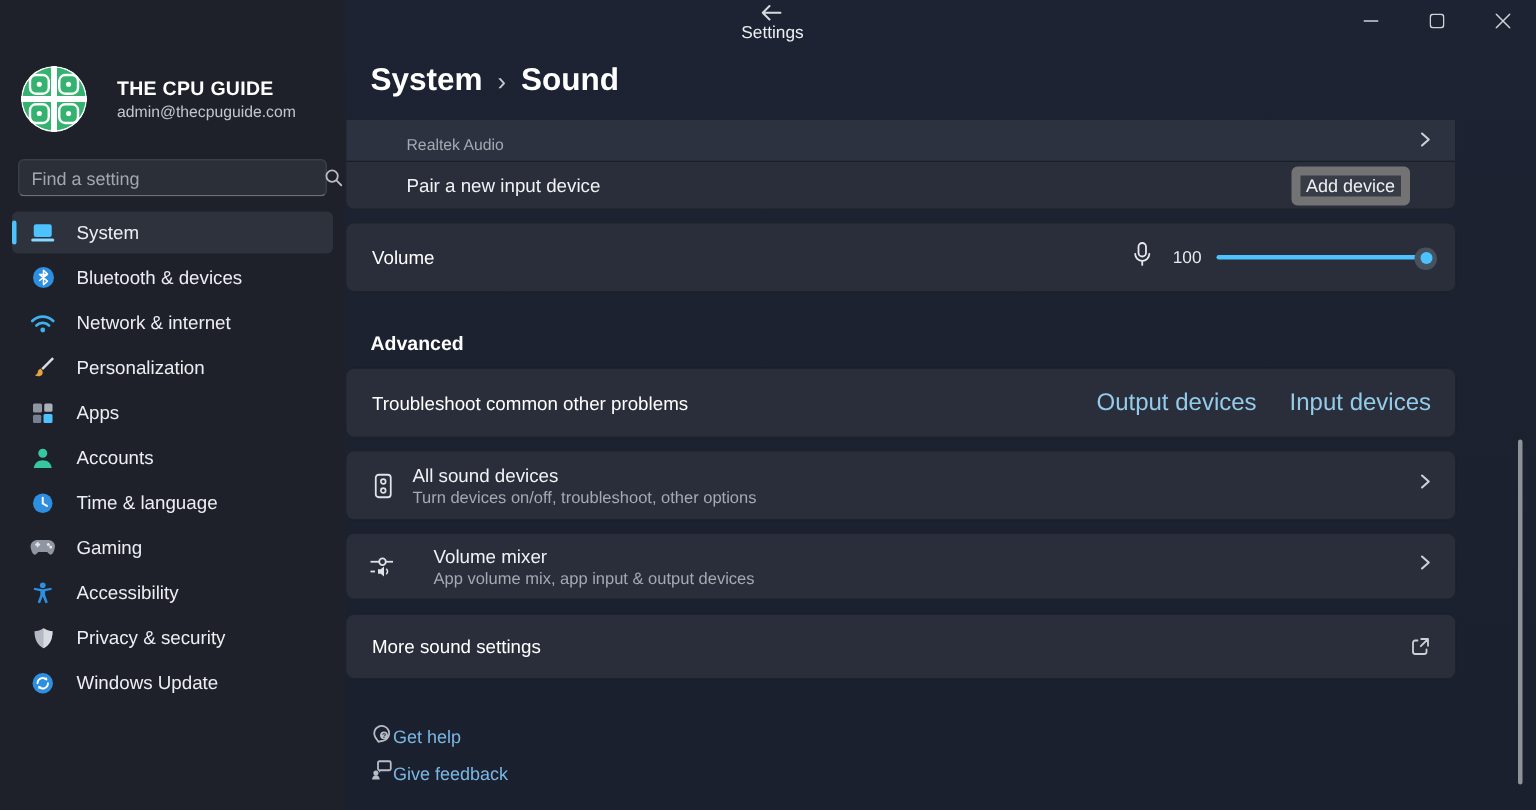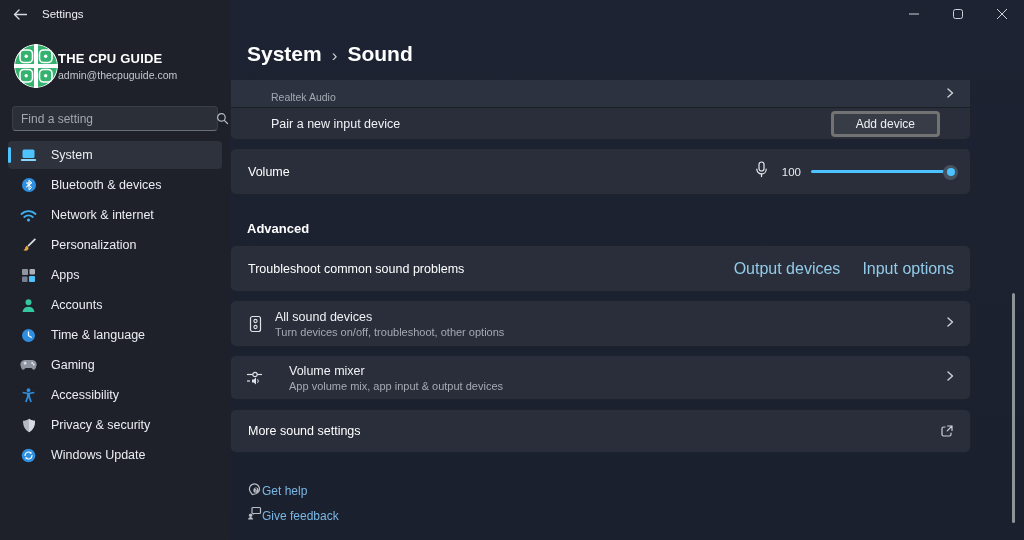--- a/index.html
+++ b/index.html
@@ -2,32 +2,32 @@
 <html><head>
 <meta charset="utf-8">
 <style>
   * { margin:0; padding:0; box-sizing:border-box; }
   html,body { width:1024px; height:540px; overflow:hidden; background:#14161c;
     font-family:"Liberation Sans", sans-serif; -webkit-font-smoothing:antialiased; }
   .app { position:relative; width:1024px; height:540px; background:#1e212a; color:#fff; }
 
   
   .titlebar { position:absolute; top:0; left:0; right:0; height:28px; z-index:5;
-    display:flex; align-items:center; }
+    display:flex; align-items:center;flex-direction:column; }
   .back-btn { width:32px; height:26px; margin-left:4px; display:flex; align-items:center;
     justify-content:center; color:#d6d9de; font-size:14px; border-radius:4px; }
   .tb-title { font-size:11.5px; color:#eceef1; margin-left:6px; }
   .win-controls { position:absolute; right:0; top:0; height:28px; display:flex; }
   .win-btn { width:44px; height:28px; display:flex; align-items:center; justify-content:center;
     color:#cfd2d8; font-size:11px; }
   .win-btn svg { display:block; }
 
   
   .sidebar { position:absolute; top:28px; left:0; width:230px; bottom:0; background:#1e212a; }
-  .profile { display:flex; align-items:center; gap:0; padding:16px 14px 10px 14px; }
+  .profile { display:flex; align-items:center; gap:20px; padding:16px 14px 10px 14px; }
   .avatar { width:44px; height:44px; border-radius:50%; overflow:hidden; flex:0 0 auto; }
   .profile-name { font-size:13px; font-weight:bold; letter-spacing:.2px; }
   .profile-email { font-size:10.5px; color:#c3c7cd; margin-top:3px; }
   .searchbox { position:relative; margin:8px 12px 6px 12px; height:25px; background:#2b2f38;
     border:1px solid #3a3e48; border-bottom:1px solid #6b6f78; border-radius:4px;
     display:flex; align-items:center;gap:32px; }
   .searchbox input { flex:1; background:transparent; border:none; outline:none; color:#e8eaee;
     font-size:12px; padding:0 8px; font-family:"Liberation Sans", sans-serif; }
   .searchbox input::placeholder { color:#a2a7b0; }
   .search-glyph { margin-right:8px; display:flex; }
@@ -51,22 +51,22 @@
     position:absolute; left:0; width:741px; }
 
   
   .card-devices { top:80px; height:60px; border-radius:0 0 6px 6px; border-top:none; overflow:hidden; }
   .dev-row1 { position:relative; height:27px; background:#2d3240; }
   .dev-sub { position:absolute; left:40px; bottom:4px; font-size:10.5px; color:#a4a9b2; }
   .dev-chevron { position:absolute; right:14px; top:6px; }
   .dev-divider { height:1px; background:rgba(0,0,0,.35); }
   .dev-row2 { position:relative; height:32px; display:flex; align-items:center; }
   .pair-label { margin-left:40px; font-size:12.5px; color:#f0f2f5; }
-  .add-btn { position:absolute; right:30px; top:3px; height:26px; padding:0 22px;
-    background:#373c47; border:3px solid #737373; border-radius:4px; color:#eef0f3;
+  .add-btn { position:absolute; right:30px; top:3px; height:26px; padding:0 4px;
+    background:#373c47; border:6px solid #737373; border-radius:4px; color:#eef0f3;
     font-size:12px; display:flex; align-items:center; }
 
   
   .card-volume { top:148px; height:47px; display:flex; align-items:center; }
   .vol-label { margin-left:17px; font-size:12.5px; }
   .vol-right { position:absolute; right:14px; display:flex; align-items:center; gap:10px; }
   .vol-value { font-size:11.5px; color:#e8eaee; min-width:22px; text-align:right; }
   .slider { position:relative; width:145px; height:14px; display:flex; align-items:center; }
   .slider-track { width:100%; height:3px; border-radius:2px; background:#4cc2ff; }
   .slider-thumb { position:absolute; right:-2px; top:0; width:15px; height:15px;
@@ -143,24 +143,24 @@
         <div class="slider">
           <div class="slider-track"></div>
           <div class="slider-thumb"></div>
         </div>
       </div>
     </div>
 
     <div class="section-title">Advanced</div>
 
     <div class="card card-trouble">
-      <span class="trb-label">Troubleshoot common sound problems</span>
+      <span class="trb-label">Troubleshoot common other problems</span>
       <div class="trb-links">
         <span class="link">Output devices</span>
-        <span class="link">Input options</span>
+        <span class="link">Input devices</span>
       </div>
     </div>
 
     <div class="card card-two card-alldev">
       <span class="row-ico">
         <svg width="13" height="18" viewBox="0 0 13 18">
           <rect x="1.5" y="1.5" width="10" height="15" rx="2" fill="none" stroke="#dfe2e6" stroke-width="1.2"></rect>
           <circle cx="6.5" cy="6" r="1.6" fill="none" stroke="#dfe2e6" stroke-width="1.1"></circle>
           <circle cx="6.5" cy="12" r="1.6" fill="none" stroke="#dfe2e6" stroke-width="1.1"></circle>
         </svg>

